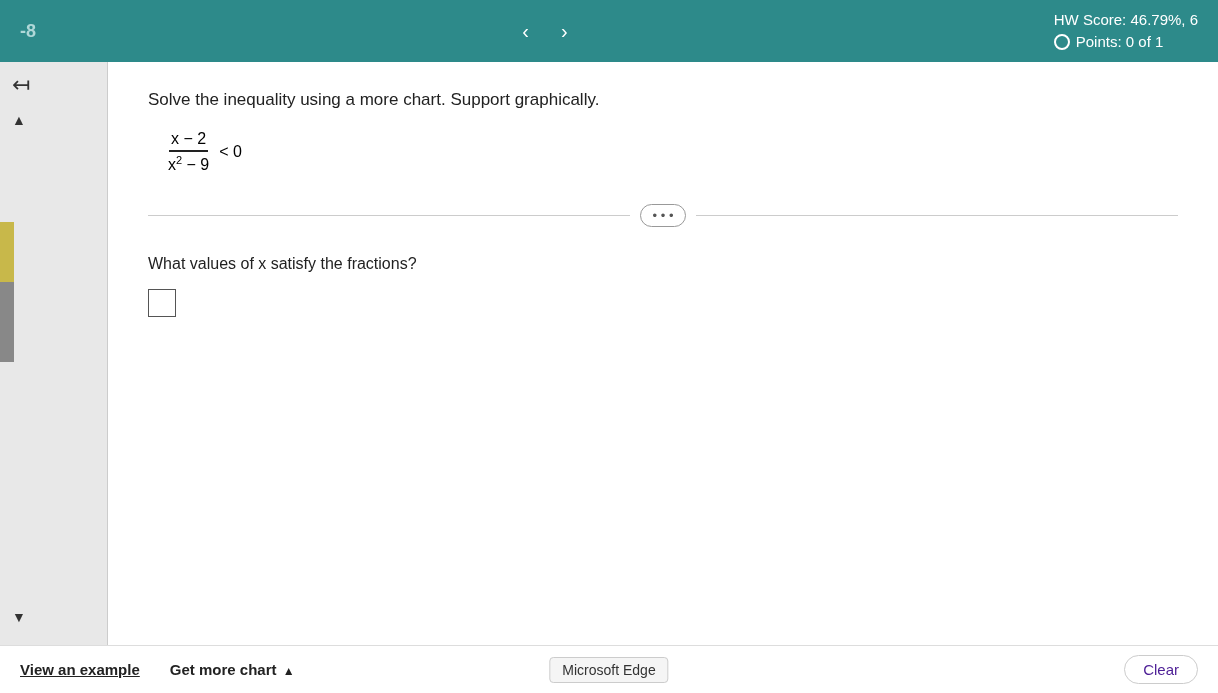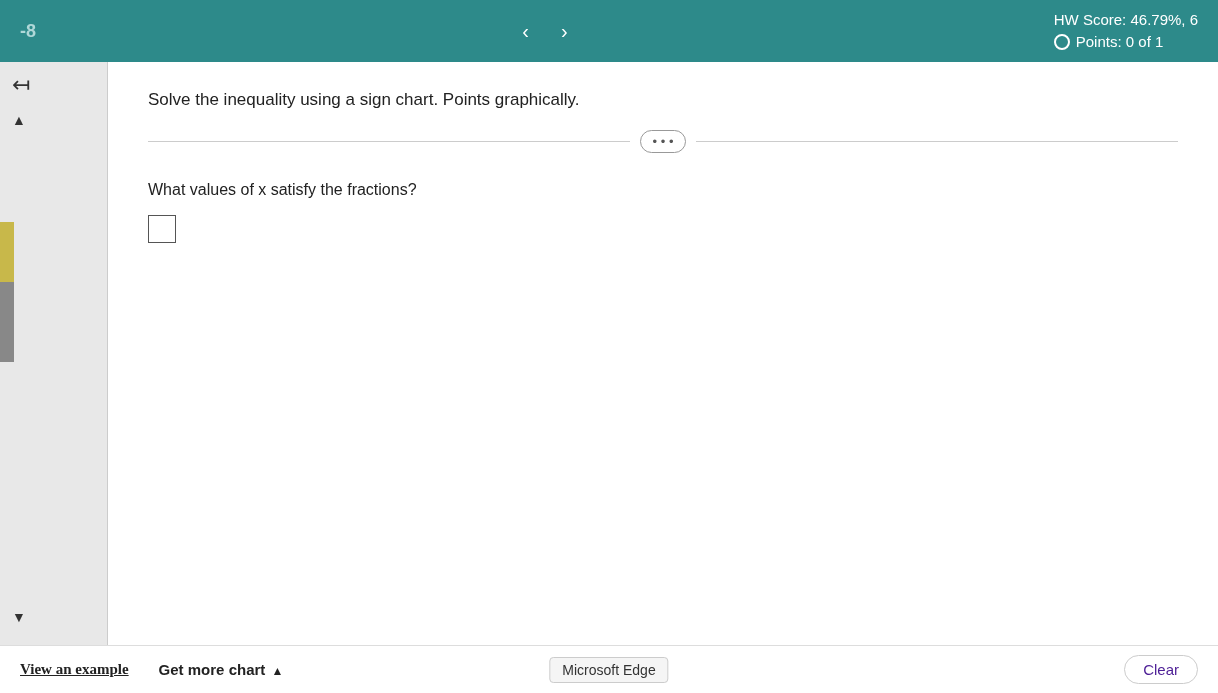--- a/index.html
+++ b/index.html
@@ -217,21 +217,20 @@
       padding: 0 20px;
       gap: 30px;
       position: relative;
     }
     .bottom-link {
       font-size: 15px;
       font-weight: bold;
       color: #222;
       cursor: pointer;
       text-decoration: underline;
-      font-family: Liberation Serif, serif;
     }
     .bottom-link-secondary {
       font-size: 15px;
       font-weight: bold;
       color: #222;
       cursor: pointer;
     }
     .chevron-up {
       font-size: 12px;
       margin-left: 2px;
@@ -285,22 +284,29 @@
   <div class="sidebar">
     <div class="back-arrow">↤</div>
     <div class="up-arrow">▲</div>
     <div class="sidebar-yellow-block"></div>
     <div class="sidebar-gray-block"></div>
     <div class="down-arrow">▼</div>
   </div>
 
   <div class="content-area">
 
-    <div class="problem-instruction">Solve the inequality using a sign chart. Points graphically.</div>
-
+    <div class="problem-instruction">Solve the inequality using a more chart. Support graphically.</div>
+
+    <div class="inequality-expr">
+      <div class="fraction-container">
+        <div class="fraction-numerator">x − 2</div>
+        <div class="fraction-denominator">x<sup>2</sup> − 9</div>
+      </div>
+      <span class="less-than">&lt; 0</span>
+    </div>
 
     <div class="divider-row">
       <div class="divider-line"></div>
       <button class="dots-btn">• • •</button>
       <div class="divider-line"></div>
     </div>
 
     <div class="question-text">What values of x satisfy the fractions?</div>
 
     <div class="answer-box"></div>

